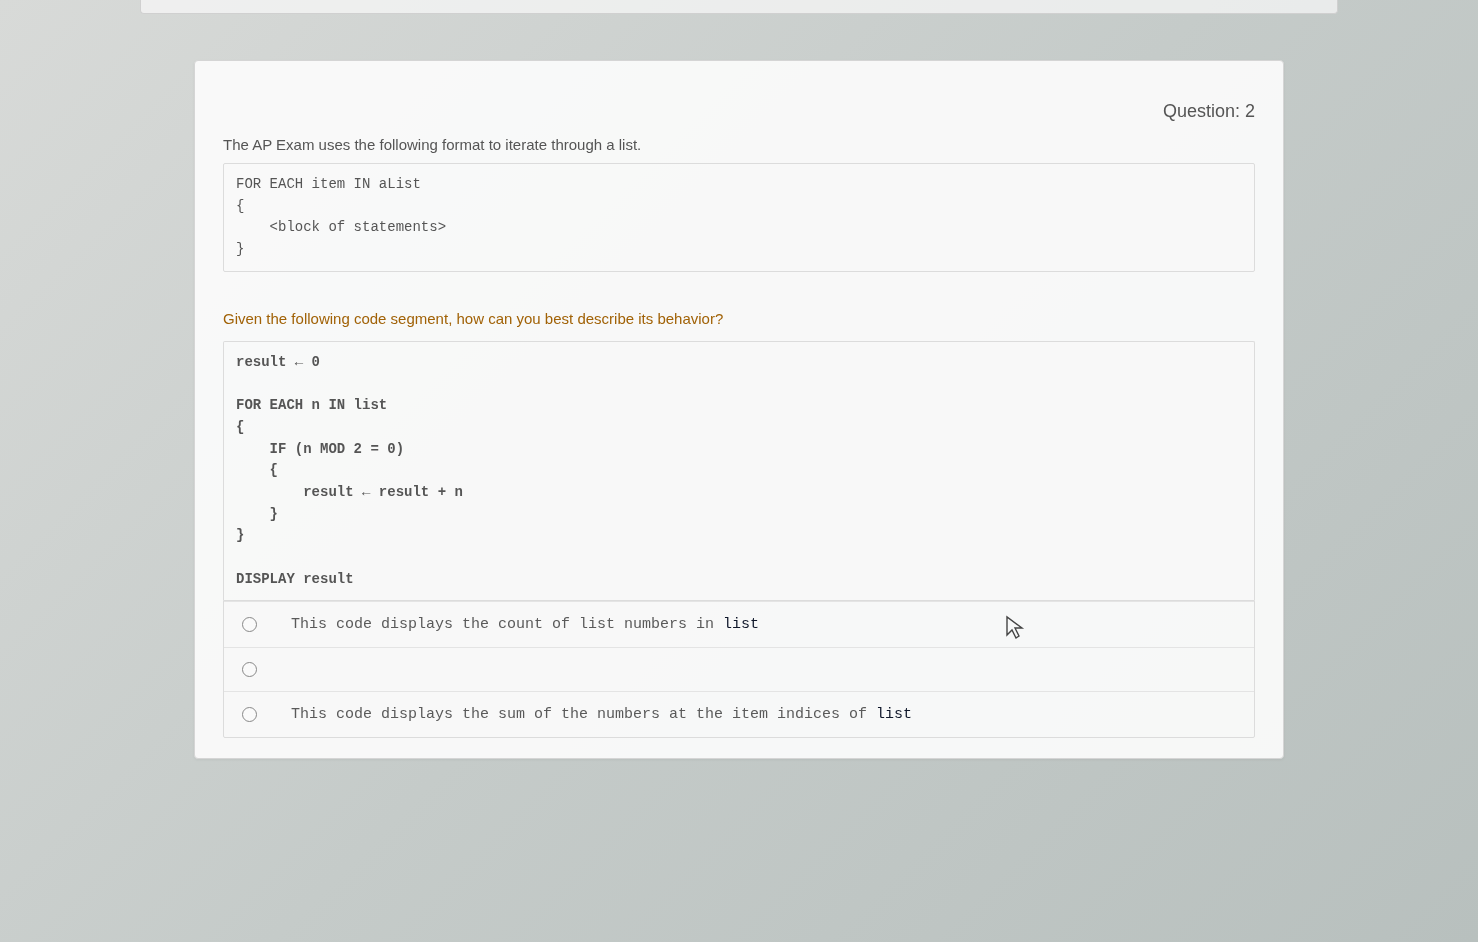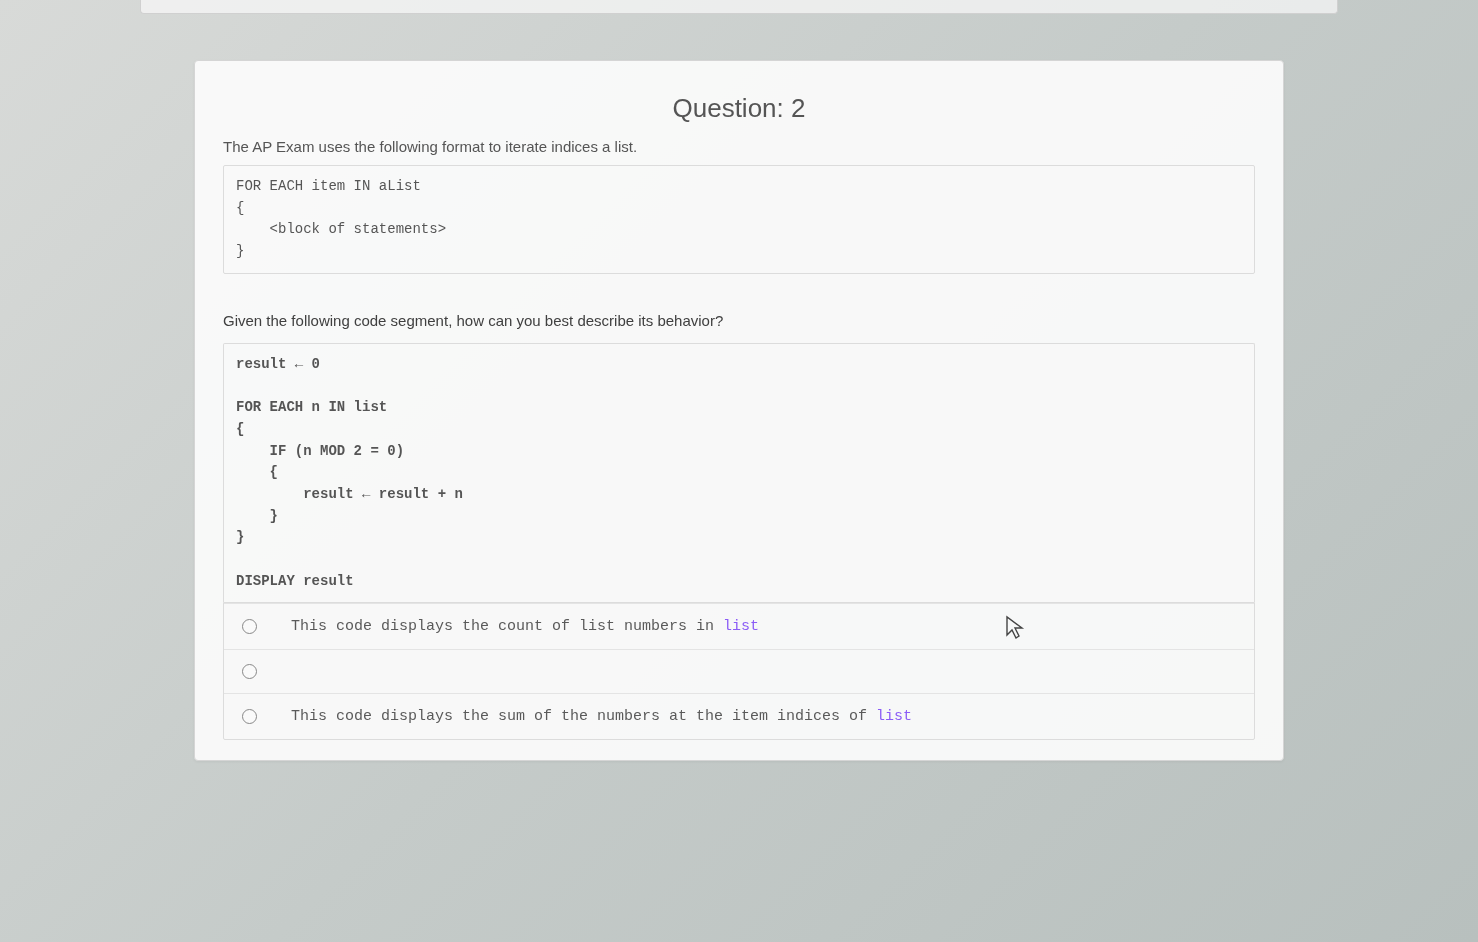--- a/index.html
+++ b/index.html
@@ -30,25 +30,25 @@
   }
   .question-card {
     width: 1090px;
     background: rgba(252,252,252,0.92);
     border: 1px solid #d5d5d5;
     border-radius: 4px;
     padding: 24px 28px 20px 28px;
     box-shadow: 0 1px 3px rgba(0,0,0,0.05);
   }
   .q-title {
-    text-align: center;
-    font-size: 26px;
+    text-align: right;
+    font-size: 18px;
     color: #555;
     font-weight: 400;
-    margin: 8px 0 14px 0;
+    margin: 16px 0 14px 0;
   }
   .q-intro {
     font-size: 15px;
     color: #555;
     margin: 0 0 10px 0;
   }
   .code-block {
     border: 1px solid #dcdcdc;
     background: rgba(248,248,248,0.6);
     padding: 10px 12px;
@@ -57,21 +57,21 @@
     color: #555;
     white-space: pre;
     line-height: 1.55;
     border-radius: 2px;
     margin-bottom: 38px;
     margin-top: 7px;
   }
   .code-block.second { margin-bottom: 0; border-bottom: none; border-radius: 2px 2px 0 0; font-weight: bold;}
   .q-ask {
     font-size: 15px;
-    color: #404040;
+    color: #a16207;
     margin: 0 0 14px 0;
   }
   .options {
     border: 1px solid #dcdcdc;
     border-top: 1px solid #dcdcdc;
     background: rgba(248,248,248,0.5);
     border-radius: 0 0 2px 2px;
   }
   .option-row {
     display: flex;
@@ -85,39 +85,39 @@
   }
   .radio {
     width: 15px;
     height: 15px;
     border: 1.5px solid #888;
     border-radius: 50%;
     margin-right: 34px;
     flex-shrink: 0;
     background: #fafafa;
   }
-  .opt-highlight { color: #8b5cf6; }
+  .opt-highlight { color: #0f172a; }
   .cursor-svg {
     position: absolute;
     top: 615px;
     left: 1005px;
     pointer-events: none;
   }
 </style>
 </head>
 <body>
 
 <div class="prev-card-edge"></div>
 
 <div class="page-container">
   <div class="question-card">
 
     <h2 class="q-title">Question: 2</h2>
 
-    <p class="q-intro">The AP Exam uses the following format to iterate indices a list.</p>
+    <p class="q-intro">The AP Exam uses the following format to iterate through a list.</p>
 
     <div class="code-block">FOR EACH item IN aList
 {
     &lt;block of statements&gt;
 }</div>
 
     <p class="q-ask">Given the following code segment, how can you best describe its behavior?</p>
 
     <div class="code-block second">result ← 0
 

